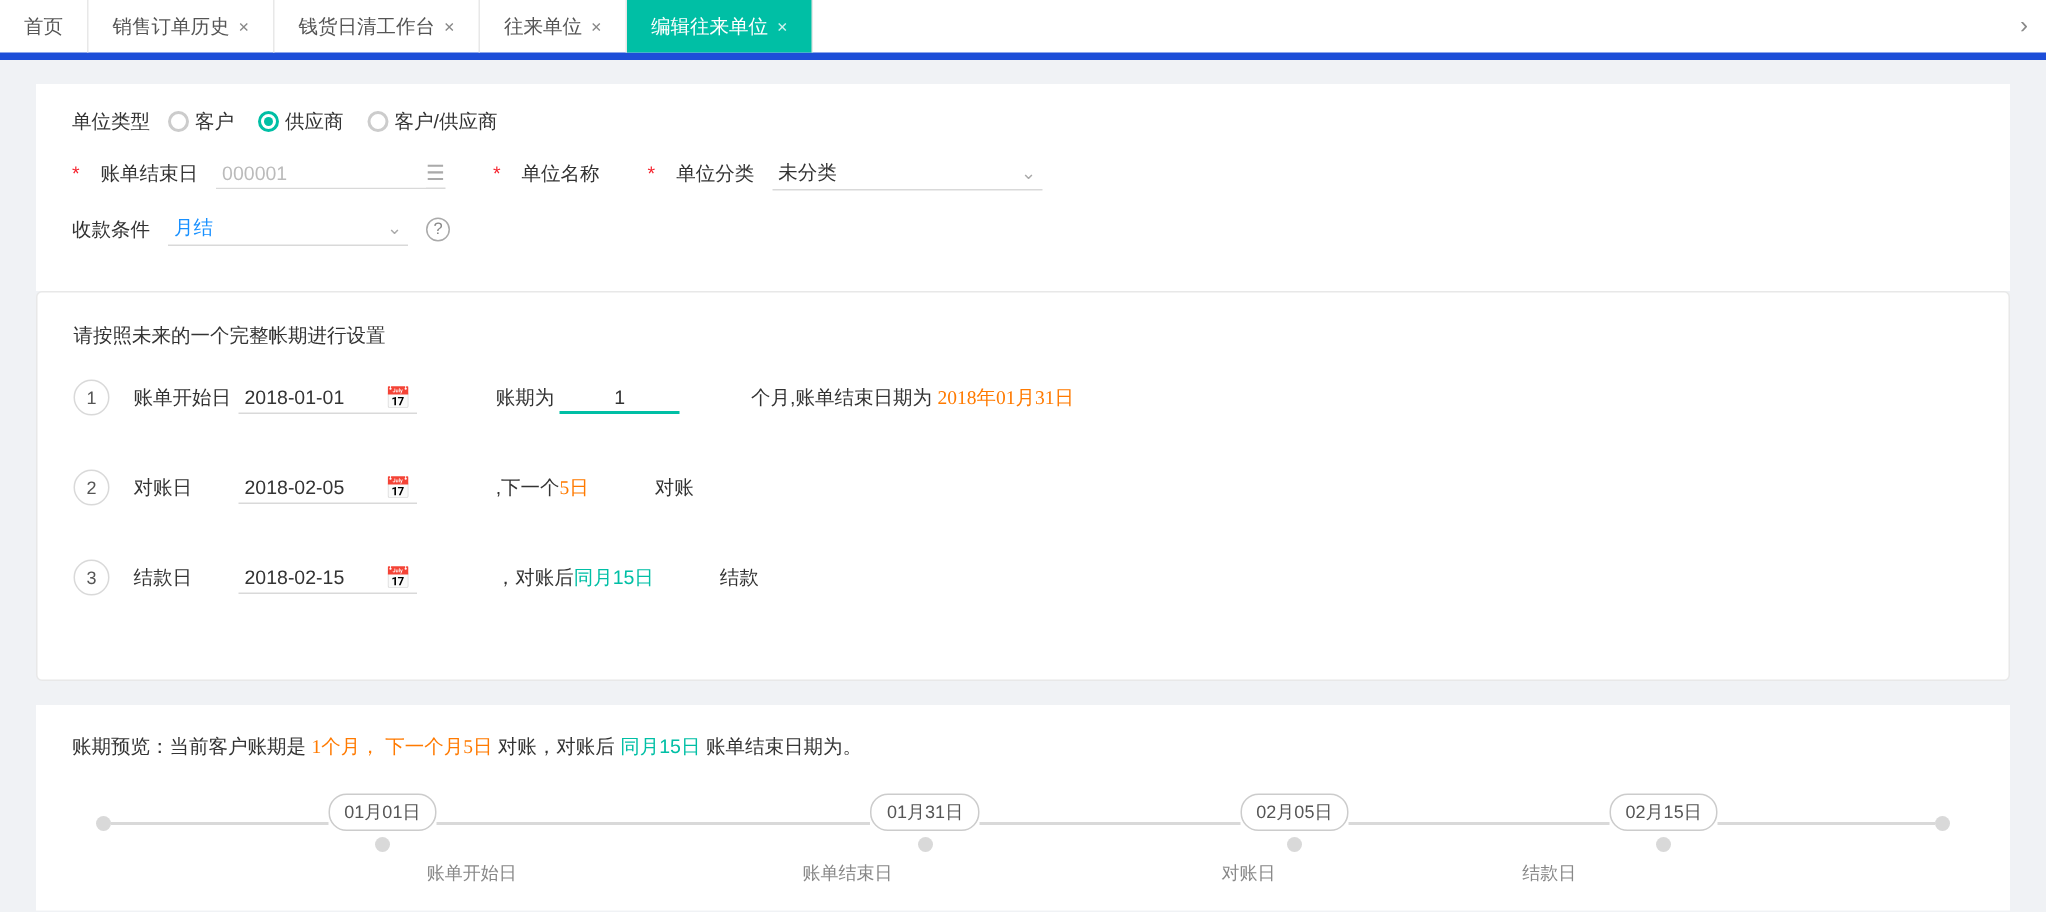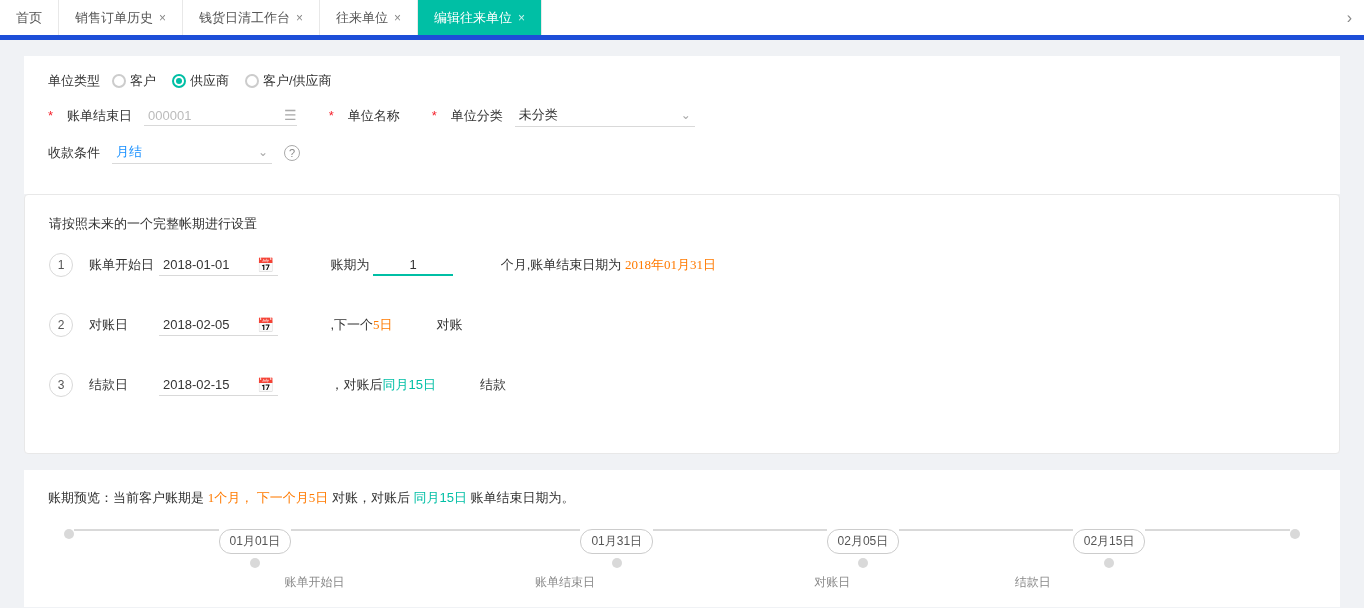--- a/index.html
+++ b/index.html
@@ -404,21 +404,21 @@
       <span>账期预览：当前客户账期是</span>
       <span class="highlight-orange">1个月，</span>
       <span class="highlight-orange">下一个月5日</span>
       <span>对账，对账后</span>
       <span class="highlight-green">同月15日</span>
       <span>账单结束日期为。</span>
     </div>
 
     <div style="padding: 0 16px;">
 
-      <div style="display:flex; width:100%; margin-bottom:6px;">
+      <div style="display:flex; align-items:center; width:100%; margin-bottom:6px;">
 
         <div style="width:10px;height:10px;border-radius:50%;background:#d9d9d9;flex-shrink:0;"></div>
         <div style="flex:1;height:2px;background:#d9d9d9;"></div>
 
         <div style="display:flex;flex-direction:column;align-items:center;">
           <div style="border:1px solid #ccc;border-radius:12px;padding:3px 10px;font-size:12px;color:#555;background:#fff;white-space:nowrap;margin-bottom:4px;">01月01日</div>
           <div style="width:10px;height:10px;border-radius:50%;background:#d9d9d9;"></div>
         </div>
         <div style="flex:2;height:2px;background:#d9d9d9;"></div>
 

